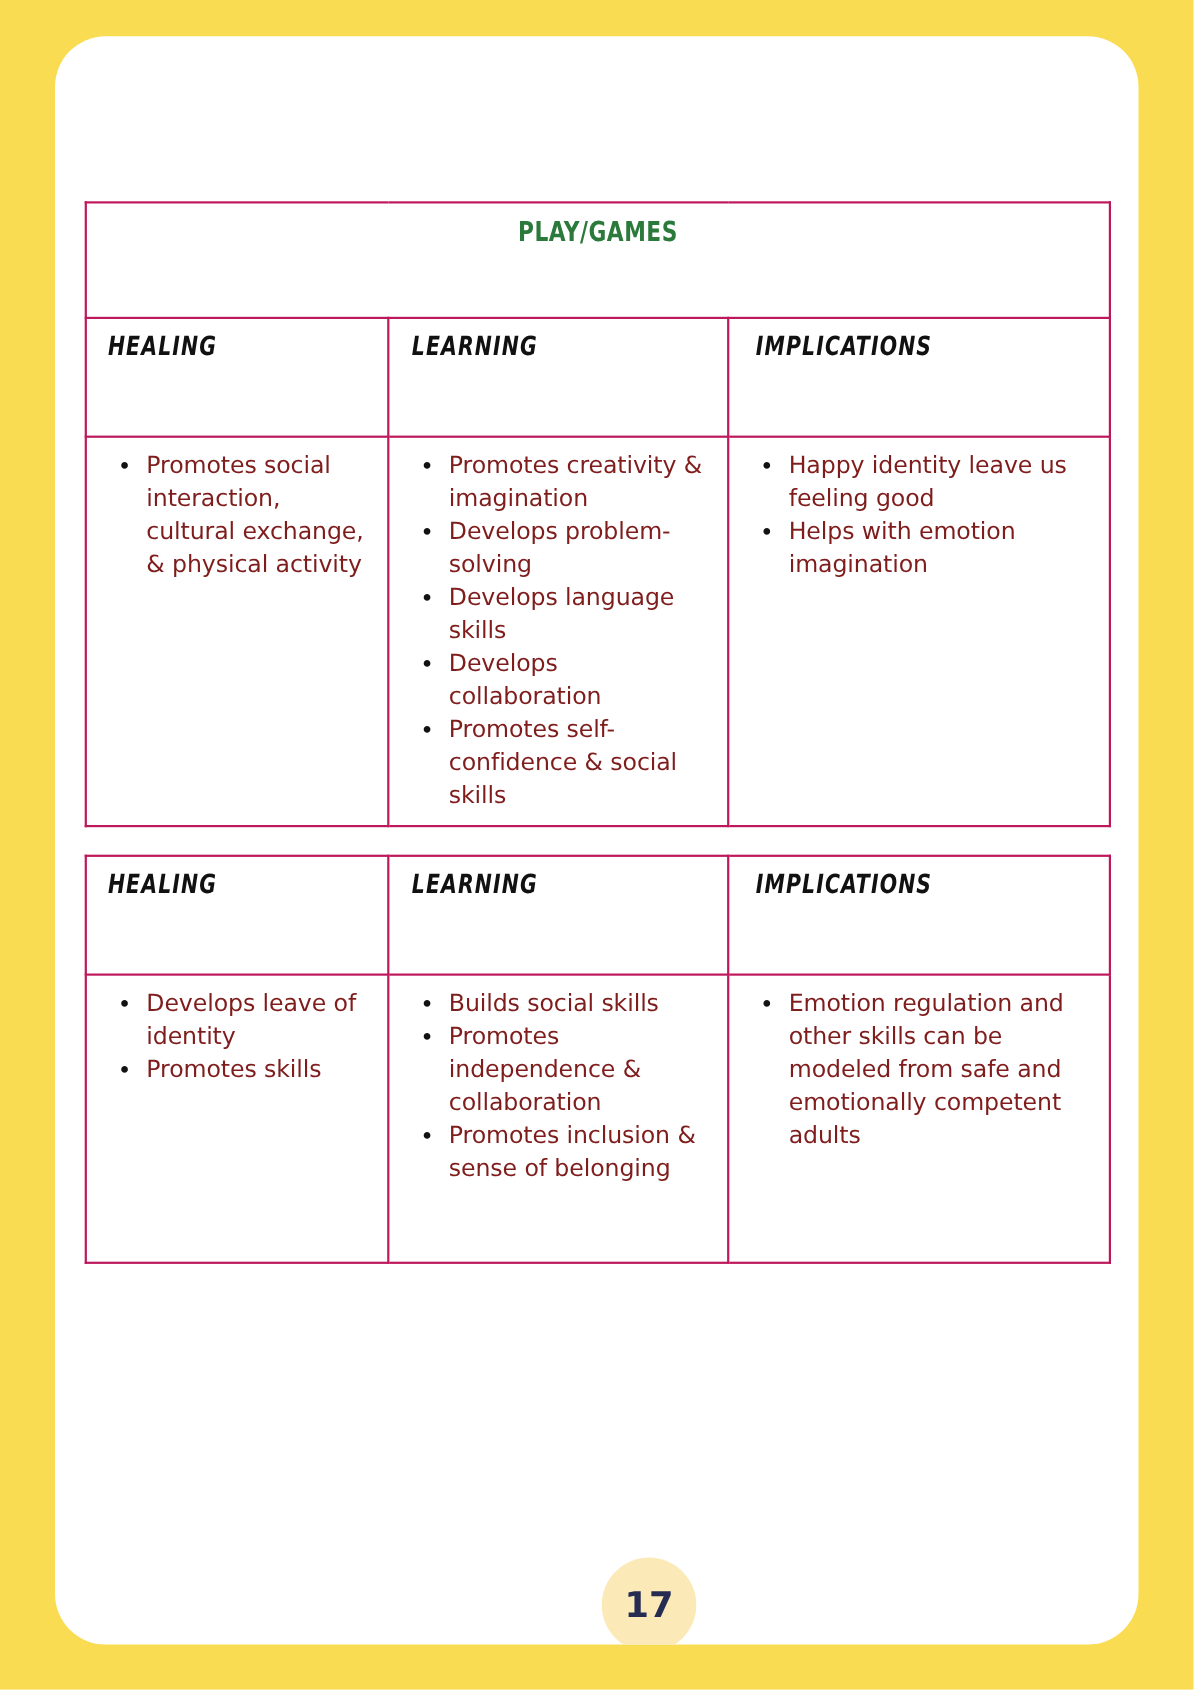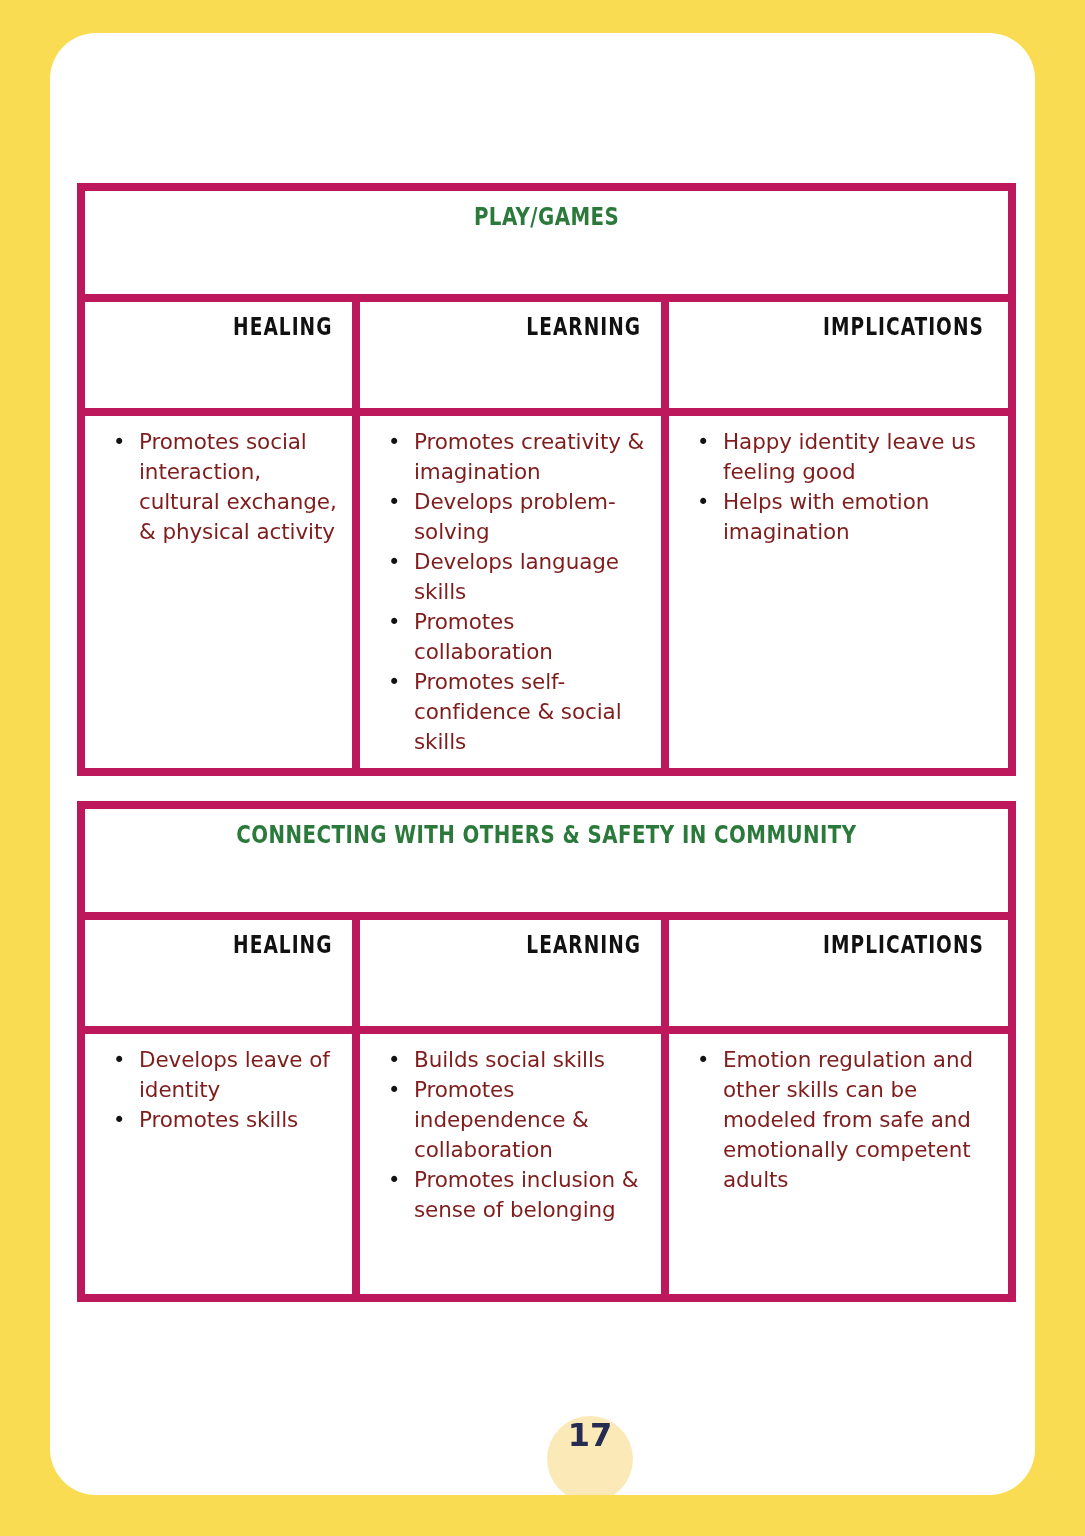--- a/index.html
+++ b/index.html
@@ -32,21 +32,21 @@
     width: 931px;
   }
 
   table.grid {
     width: 931px;
     border-collapse: collapse;
     table-layout: fixed;
     background: #fff;
   }
   table.grid td, table.grid th {
-    border: 8px solid #be185d;
+    border: 2px solid #be185d;
     padding: 11px;
     vertical-align: top;
   }
 
   .title-cell {
     height: 81px;
     text-align: center;
     vertical-align: middle;
   }
   .title-text {
@@ -56,22 +56,23 @@
     font-size: 25px;
     letter-spacing: 0.5px;
     color: #2B7A3C;
     text-transform: uppercase;
     transform: scaleX(0.88);
     display: inline-block;
   }
 
   .col-head {
     height: 84px;
-    text-align: right;
+    text-align: left;
     vertical-align: middle;
+    font-style: italic;
   }
   .col-head-text {
     font-family: "DejaVu Sans Condensed", "Liberation Sans Narrow", "Liberation Sans", sans-serif;
     font-weight: bold;
     font-stretch: condensed;
     font-size: 24px;
     letter-spacing: 1.2px;
     color: #111111;
     text-transform: uppercase;
     transform: scaleX(0.86);
@@ -113,21 +114,21 @@
 
   .page-number-badge {
     position: absolute;
     left: 497px;   
     top: 1383px;   
     width: 86px;
     height: 86px;
     border-radius: 50%;
     background: #FBE9B8;
     display: flex;
-    align-items: flex-start;
+    align-items: center;
     justify-content: center;
   }
   .page-number-text {
     font-family: "DejaVu Sans", "Liberation Sans", sans-serif;
     font-weight: bold;
     font-size: 32px;
     color: #262B52;
   }
 
   
@@ -169,21 +170,21 @@
           <td class="body-cell">
             <ul class="bullets">
               <li>Promotes social interaction, cultural exchange, &amp; physical activity</li>
             </ul>
           </td>
           <td class="body-cell">
             <ul class="bullets">
               <li>Promotes creativity &amp; imagination</li>
               <li>Develops problem-solving</li>
               <li>Develops language skills</li>
-              <li>Promotes collaboration</li>
+              <li>Develops collaboration</li>
               <li>Promotes self-confidence &amp; social skills</li>
             </ul>
           </td>
           <td class="body-cell">
             <ul class="bullets">
               <li>Happy identity leave us feeling good</li>
               <li>Helps with emotion imagination</li>
             </ul>
           </td>
         </tr>
@@ -193,25 +194,20 @@
     <div class="spacer-row"></div>
 
     <table class="grid">
       <colgroup>
         <col class="c-healing">
           <col class="c-learning">
           <col class="c-implications">
       </colgroup>
       <tbody>
         <tr>
-          <td class="title-cell" colspan="3">
-            <span class="title-text">CONNECTING WITH OTHERS &amp; SAFETY IN COMMUNITY</span>
-          </td>
-        </tr>
-        <tr>
           <td class="col-head">
             <span class="col-head-text">HEALING</span>
           </td>
           <td class="col-head">
             <span class="col-head-text">LEARNING</span>
           </td>
           <td class="col-head">
             <span class="col-head-text">IMPLICATIONS</span>
           </td>
         </tr>

